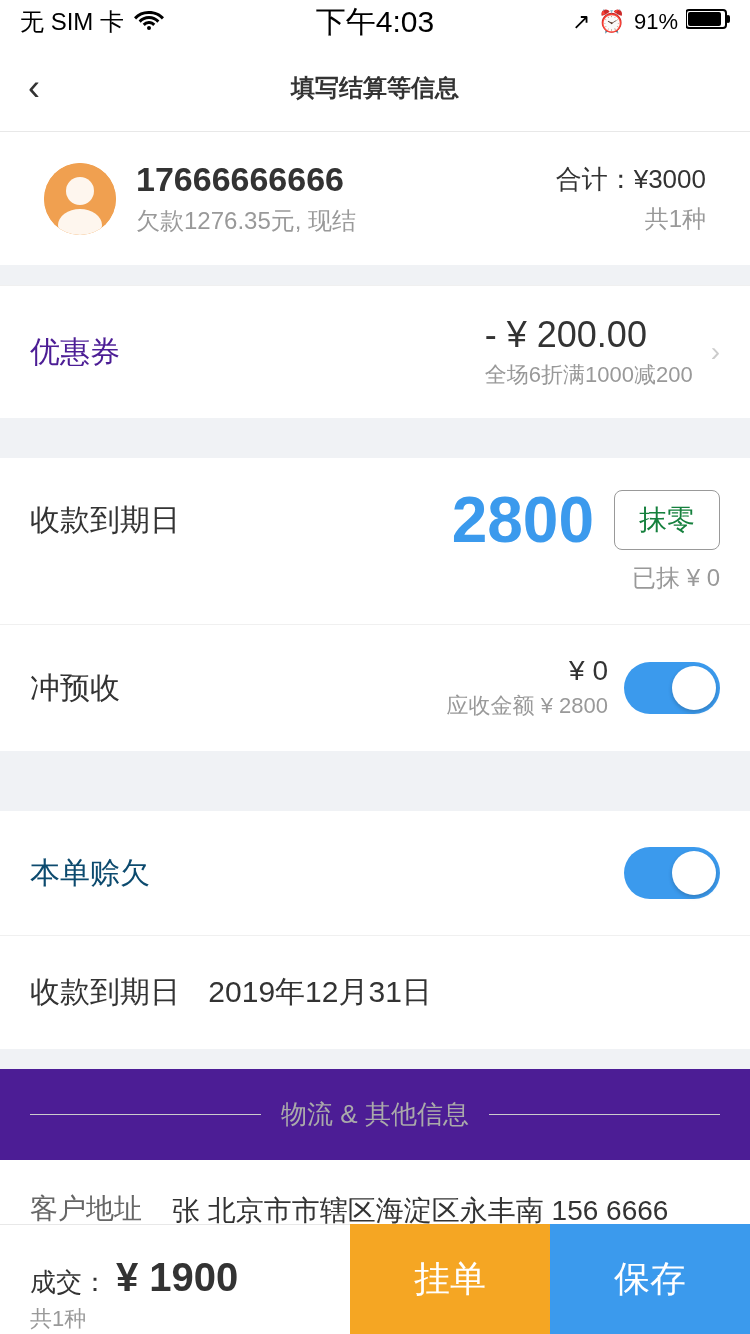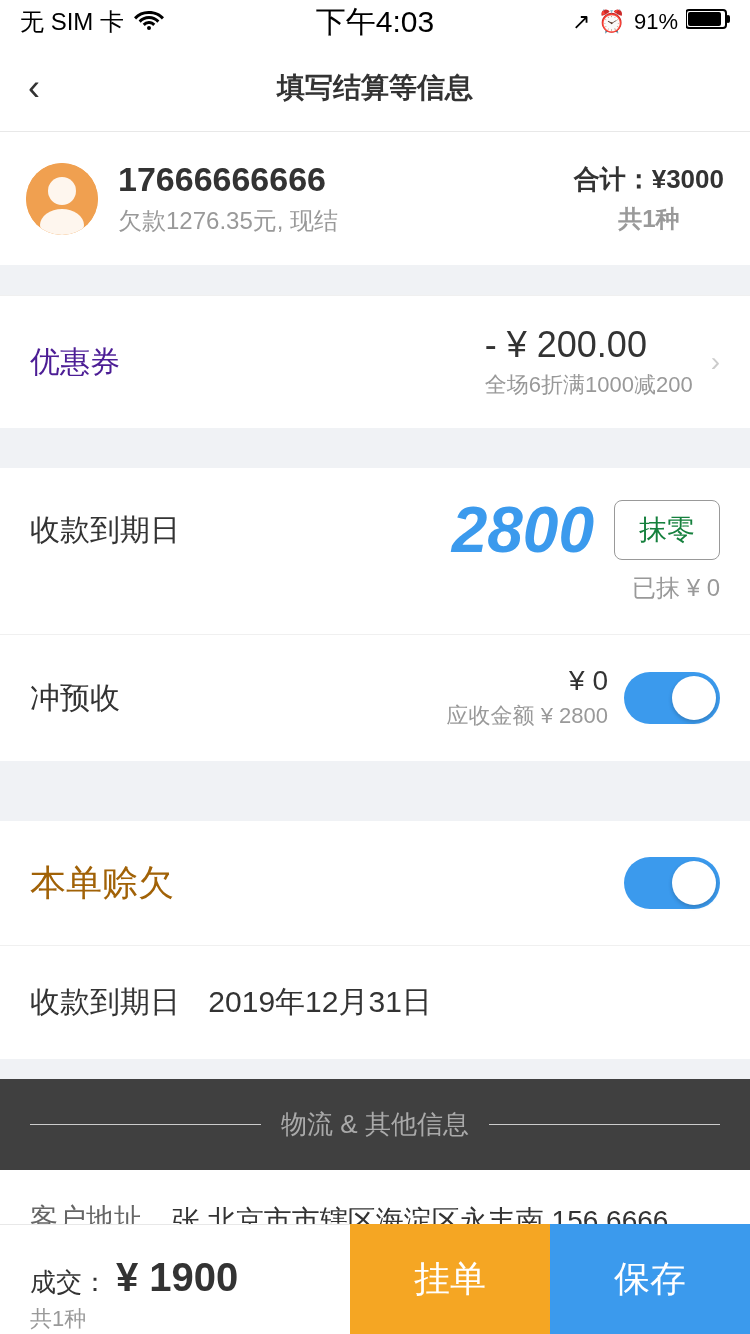--- a/index.html
+++ b/index.html
@@ -40,44 +40,44 @@
       border-bottom: 1px solid #e8e8e8;
     }
     .nav-back {
       position: absolute;
       left: 28px;
       font-size: 36px;
       color: #333;
       cursor: pointer;
     }
     .nav-title {
-      font-size: 28px;
+      font-size: 24px;
       font-weight: 600;
       color: #333;
     }
 
     
     .content {
       padding-bottom: 120px;
     }
 
     
     .card {
       background: #fff;
       margin-bottom: 20px;
     }
 
     
     .customer-row {
       display: flex;
       align-items: center;
       justify-content: space-between;
-      padding: 28px 26px;
-      background: #fff;
-      margin-bottom: 30px;
+      padding: 28px 44px;
+      background: #fff;
+      margin-bottom: 20px;
       gap: 36px;
     }
     .customer-left {
       display: flex;
       align-items: center;
       gap: 20px;
     }
     .avatar {
       width: 72px;
       height: 72px;
@@ -97,22 +97,21 @@
       font-size: 34px;
       font-weight: 600;
       color: #333;
     }
     .customer-sub {
       font-size: 24px;
       color: #999;
       margin-top: 6px;
     }
     .customer-right {
-      text-align: center;
-      font-weight: bold;
+      text-align: right;
     }
     .total-label {
       font-size: 26px;
       color: #333;
     }
     .total-count {
       font-size: 24px;
       color: #999;
       margin-top: 6px;
     }
@@ -178,21 +177,20 @@
     .amount-right {
       display: flex;
       align-items: center;
       gap: 20px;
     }
     .amount-value {
       font-size: 64px;
       color: #3b9aed;
       font-weight: 600;
       line-height: 1;
-      font-style: italic;
     }
     .round-btn {
       border: 1px solid #999;
       border-radius: 8px;
       padding: 10px 24px;
       font-size: 28px;
       color: #15803d;
       background: #fff;
       cursor: pointer;
     }
@@ -263,40 +261,40 @@
       background: #fff;
       margin-top: 20px;
     }
     .single-row {
       display: flex;
       align-items: center;
       justify-content: space-between;
       padding: 36px 30px;
     }
     .single-label {
-      font-size: 36px;
-      color: #a16207;
+      font-size: 30px;
+      color: #0c4a6e;
     }
 
     
     .due-row {
       padding: 36px 30px;
       background: #fff;
       border-top: 1px solid #f0f0f0;
       font-size: 30px;
       color: #333;
     }
     .due-date {
       display: inline;
       margin-left: 20px;
     }
 
     
     .logistics-header {
-      background: #404040;
+      background: #4c1d95;
       padding: 28px 30px;
       display: flex;
       align-items: center;
       justify-content: center;
       margin-top: 20px;
     }
     .logistics-line {
       flex: 1;
       height: 1px;
       background: #ccc;

